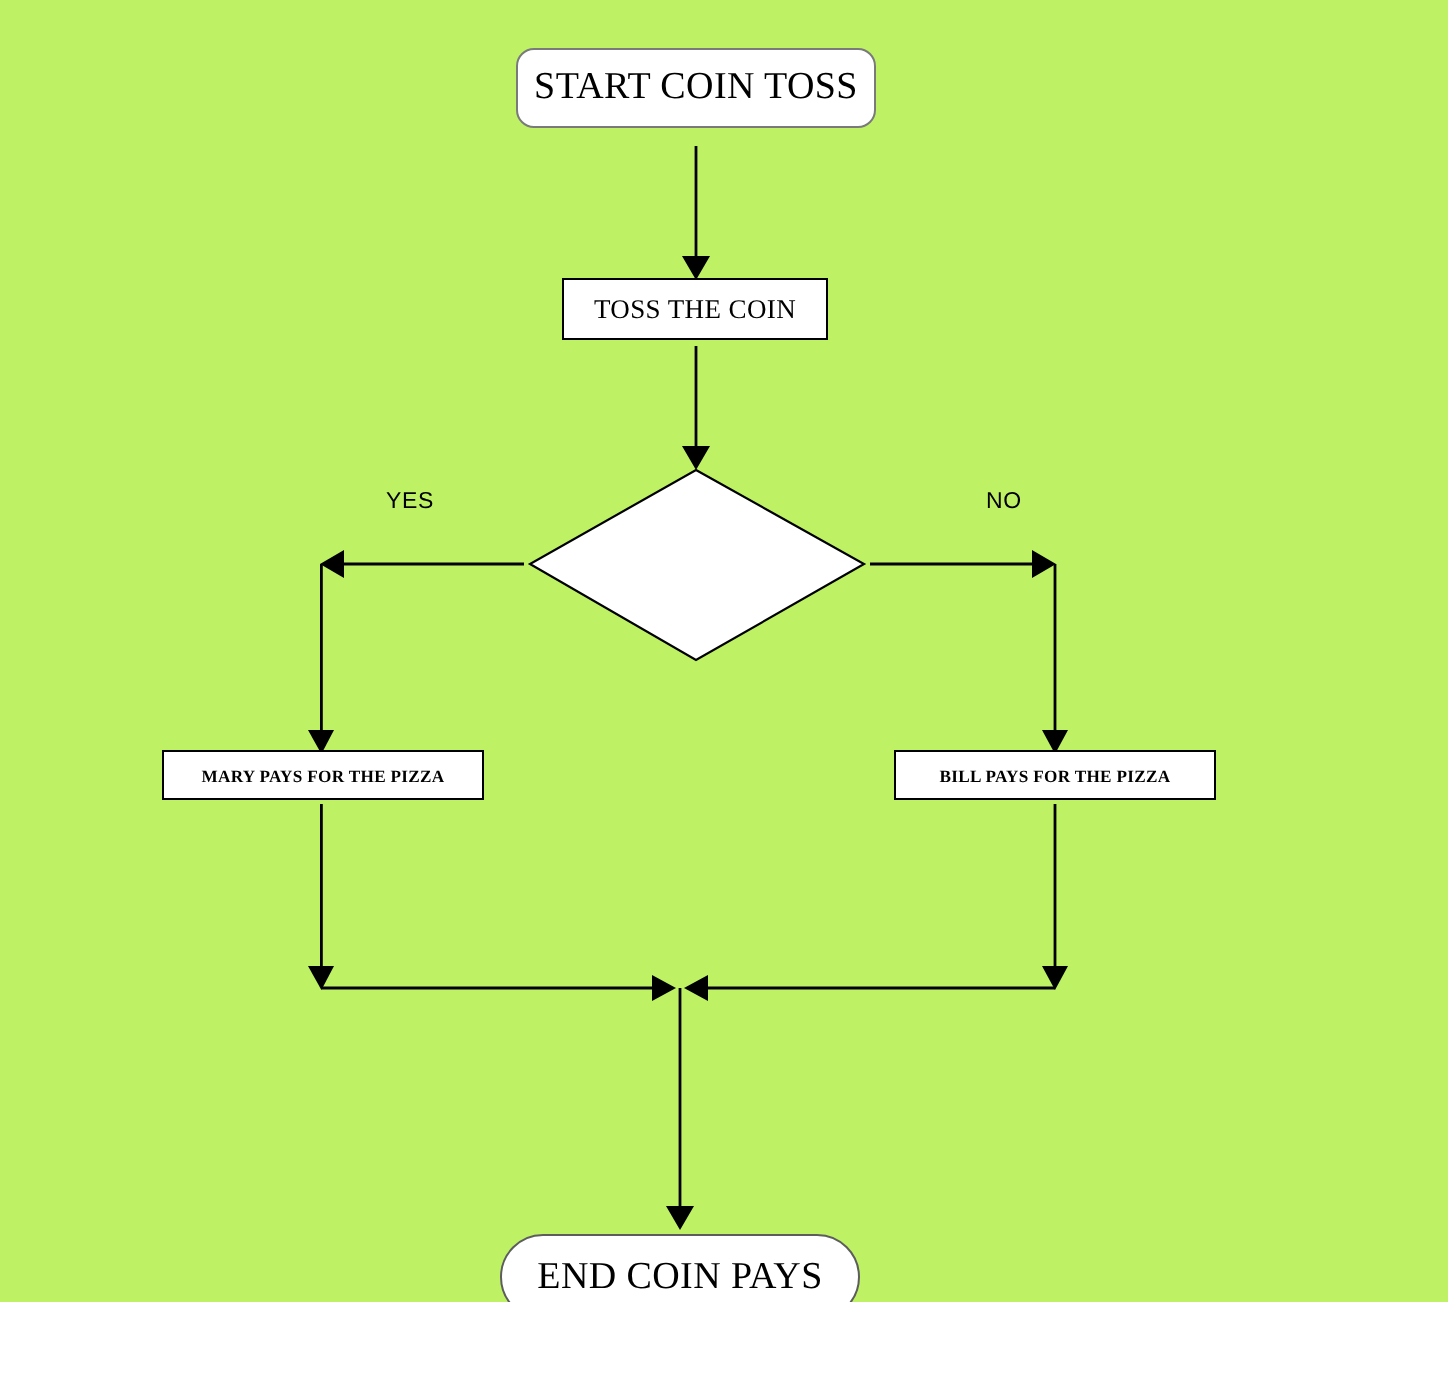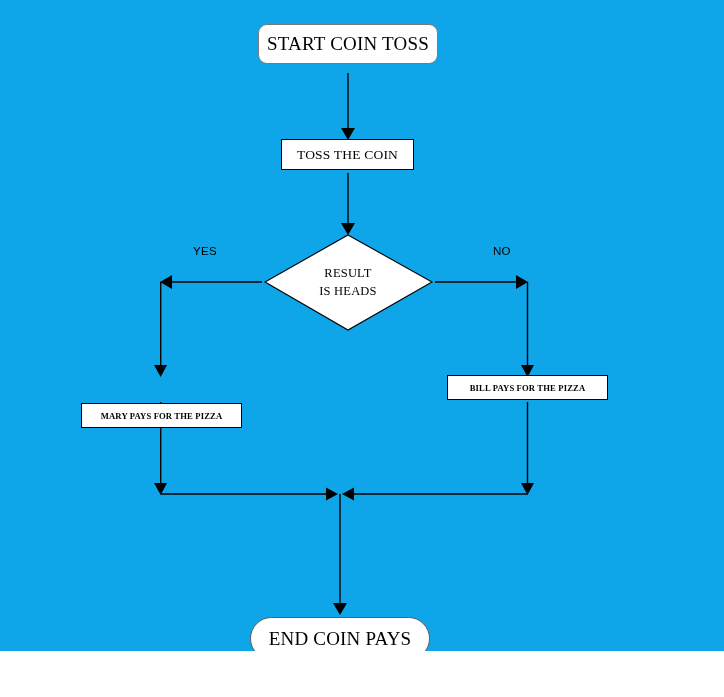--- a/index.html
+++ b/index.html
@@ -7,21 +7,21 @@
     padding: 0;
     background: #ffffff;
   }
   body {
     font-family: "Liberation Serif", serif;
   }
   #canvas {
     position: relative;
     width: 724px;
     height: 651px;
-    background: #0ea5e9;
+    background: #bef264;
     overflow: hidden;
   }
   #edges {
     position: absolute;
     left: 0;
     top: 0;
     width: 724px;
     height: 697px;
   }
   .node {
@@ -72,21 +72,20 @@
   
   #node-mary {
     left: 81px;
     top: 375px;
     width: 161px;
     height: 25px;
     border: 1.2px solid #000000;
     font-size: 8.6px;
     font-weight: bold;
     letter-spacing: 0.15px;
-    margin-top: 28px;
   }
   #node-bill {
     left: 447px;
     top: 375px;
     width: 161px;
     height: 25px;
     border: 1.2px solid #000000;
     font-size: 8.6px;
     font-weight: bold;
     letter-spacing: 0.15px;
@@ -182,24 +181,20 @@
   </svg>
 
   <div class="node" id="node-start">
     <span>START COIN TOSS</span>
   </div>
 
   <div class="node" id="node-toss">
     <span>TOSS THE COIN</span>
   </div>
 
-  <div class="node" id="node-decision">
-    <span>RESULT</span>
-    <span>IS HEADS</span>
-  </div>
 
   <div class="branch-label" id="label-yes">YES</div>
   <div class="branch-label" id="label-no">NO</div>
 
   <div class="node" id="node-mary">
     <span>MARY PAYS FOR THE PIZZA</span>
   </div>
 
   <div class="node" id="node-bill">
     <span>BILL PAYS FOR THE PIZZA</span>

